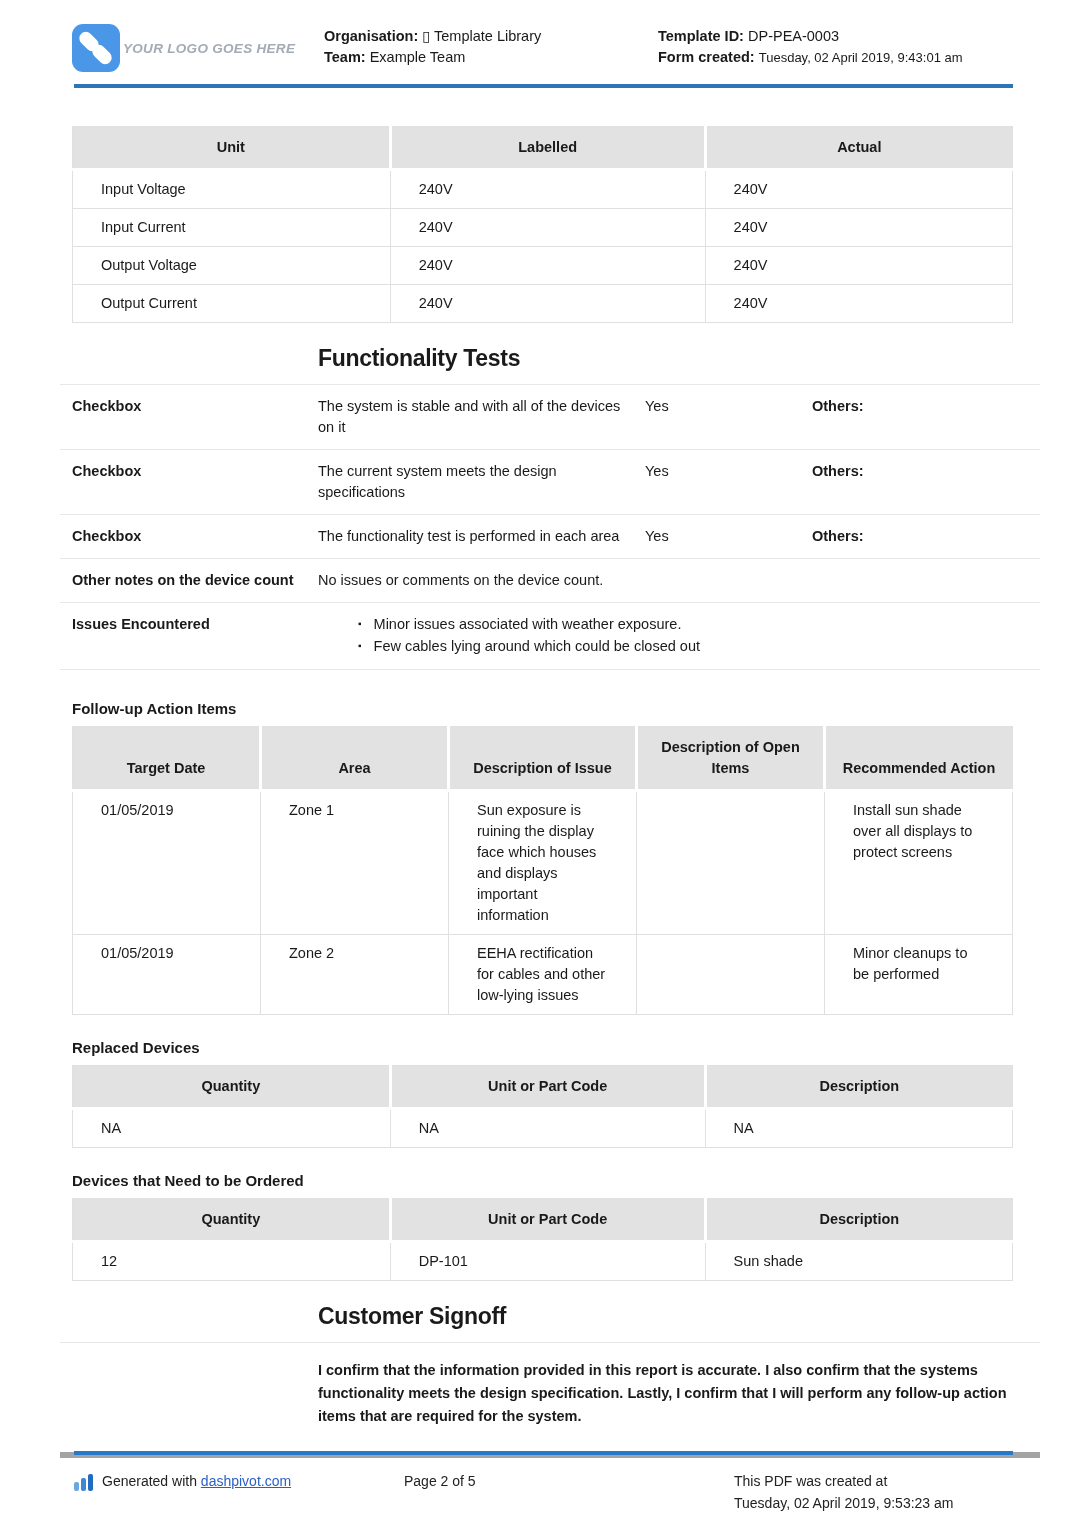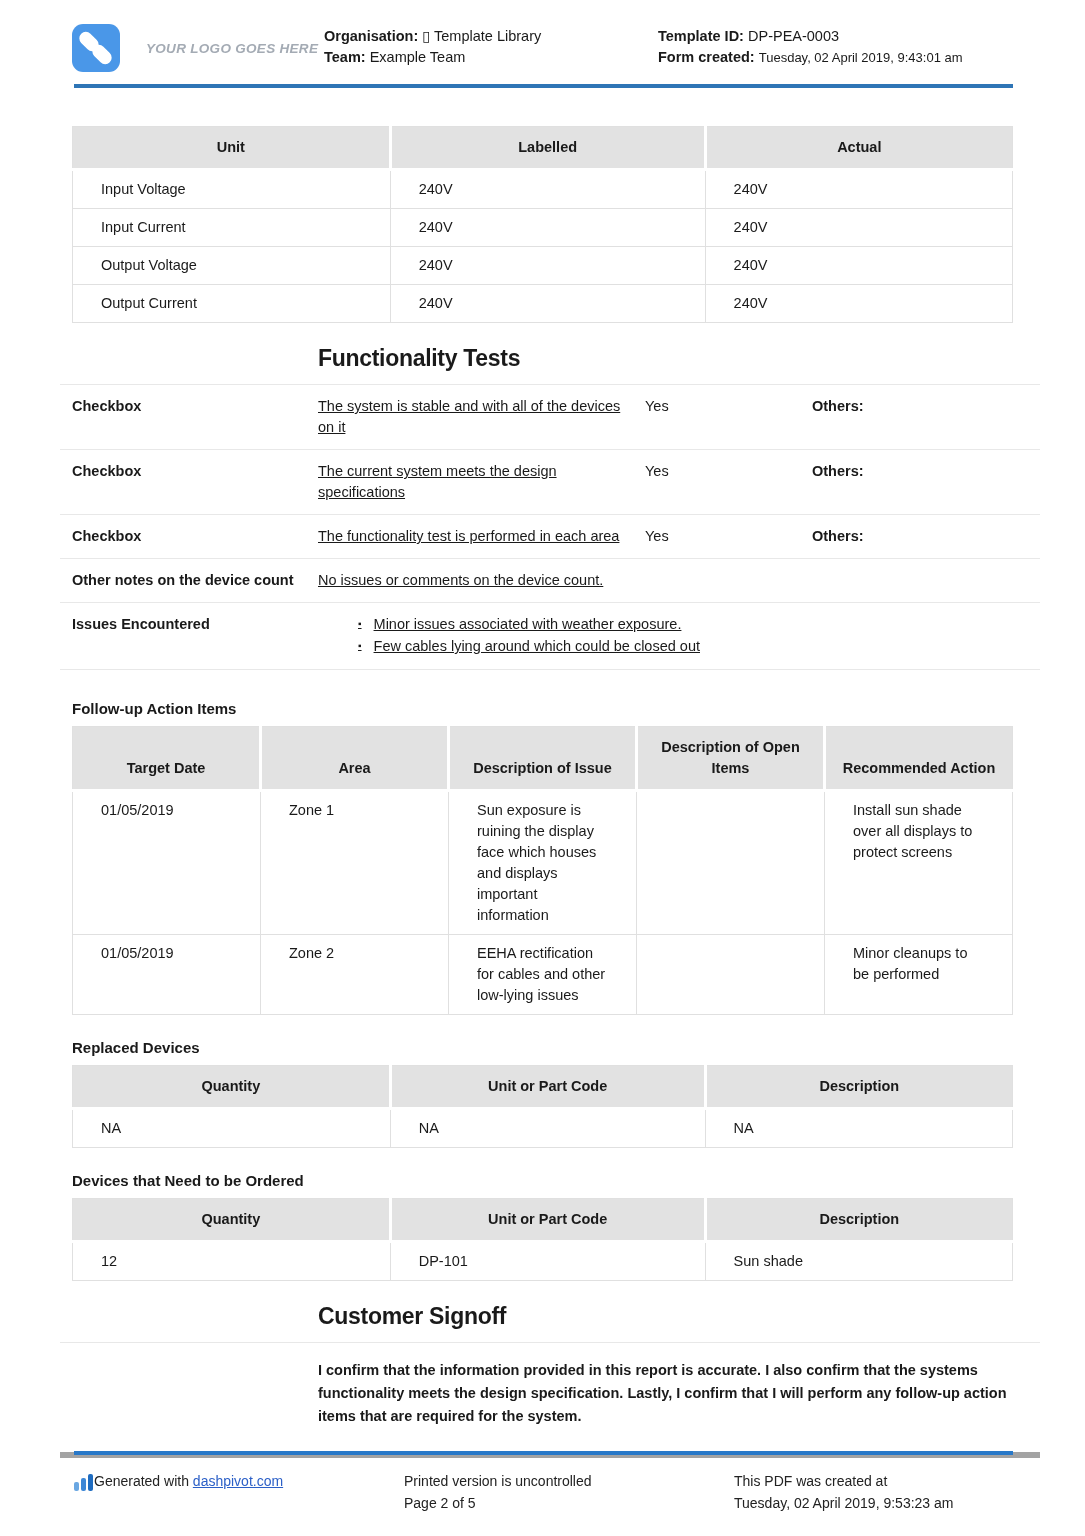--- a/index.html
+++ b/index.html
@@ -6,21 +6,21 @@
   html,body { margin:0; padding:0; }
   body {
     width:1085px; height:1536px; background:#ffffff; position:relative;
     font-family:"Liberation Sans","DejaVu Sans",sans-serif; color:#1a1a1a;
     overflow:hidden;
   }
   b { font-weight:bold; }
 
   
   .header { display:flex; padding:24px 72px 0 72px; }
-  .logo-wrap { width:252px; display:flex; align-items:center; gap:26px; }
+  .logo-wrap { width:252px; display:flex; align-items:center; gap:3px; }
   .logo-icon { width:48px; height:48px; border-radius:11px; background:#4a97e8; position:relative; overflow:hidden; flex:0 0 auto; }
   .logo-icon .s1, .logo-icon .s2 {
     position:absolute; width:22px; height:13px; background:#ffffff; border-radius:7px; transform:rotate(45deg);
   }
   .logo-icon .s1 { left:6px; top:11px; }
   .logo-icon .s2 { left:19px; top:24px; }
   .logo-text { color:#a4abb4; font-style:italic; font-weight:bold; font-size:13.5px; letter-spacing:.3px; }
   .header-mid { width:334px; font-size:14.5px; line-height:21px; padding-top:2px; }
   .header-right { flex:1; font-size:14.5px; line-height:21px; padding-top:2px; }
   .inline-gap { margin-left:28px; }
@@ -46,41 +46,41 @@
   
   .big-heading { font-size:23px; font-weight:bold; letter-spacing:-.3px;
                  margin:16px 45px 0 60px; padding:6px 0 12px 258px; }
   .fx-rows { margin:0 45px 0 60px; border-top:1px solid #e8e8e8; }
   .fx-row {
     display:grid; grid-template-columns:246px 327px 167px 1fr;
     padding:11px 0 11px 12px; border-bottom:1px solid #e8e8e8;
     font-size:14.5px; line-height:21px;
   }
   .fx-label { font-weight:bold; padding-right:20px; }
-  .fx-desc { padding-right:24px;text-decoration:underline; }
+  .fx-desc { padding-right:24px; }
   .fx-others { font-weight:bold; }
   .span3 { grid-column:2 / span 3; }
   .bullet-line { padding-left:40px; display:flex; gap:12px; align-items:baseline; }
   .bullet-glyph { font-size:10px; position:relative; top:-2px; }
 
   
   .followup { margin-top:30px; }
   .subtables { margin-top:24px; }
 
   
   .signoff-block { margin:0 45px 0 60px; border-top:1px solid #e8e8e8; border-bottom:6px solid #a3a3a3; }
   .signoff-text {
     margin:16px 28px 24px 258px; font-weight:bold; font-size:14.5px; line-height:23px;
   }
 
   
   .footer { position:absolute; left:72px; right:72px; bottom:22px; }
   .footer-rule { height:4px; background:#2878c8; margin-bottom:15px; margin-left:2px; }
   .footer-grid { display:grid; grid-template-columns:332px 330px 1fr; font-size:14px; line-height:22px; color:#222; }
-  .footer-left { display:flex; align-items:flex-start; gap:1px; padding-left:2px; }
+  .footer-left { display:flex; align-items:flex-start; gap:9px; padding-left:2px; }
   .bars-icon { display:inline-flex; align-items:flex-end; gap:2px; padding-top:4px; }
   .bars-icon i { display:block; width:5px; border-radius:2px; }
   .bars-icon .b1 { height:9px;  background:#6aa7e2; }
   .bars-icon .b2 { height:13px; background:#3d87d6; }
   .bars-icon .b3 { height:17px; background:#1f6cc0; }
   .footer-link { color:#2b5fc7; text-decoration:underline; }
 </style>
 </head>
 <body>
 
@@ -257,21 +257,20 @@
   <div class="footer-grid">
     <div class="footer-left">
       <span class="bars-icon">
           <i class="b1"></i>
           <i class="b2"></i>
           <i class="b3"></i>
         </span>
       <span><span>Generated with </span><a href="#" class="footer-link">dashpivot.com</a></span>
     </div>
     <div>
-      <div>Printed version is uncontrolled</div>
       <div>Page 2 of 5</div>
     </div>
     <div>
       <div>This PDF was created at</div>
       <div>Tuesday, 02 April 2019, 9:53:23 am</div>
     </div>
   </div>
 </div>
 
 </body></html>

